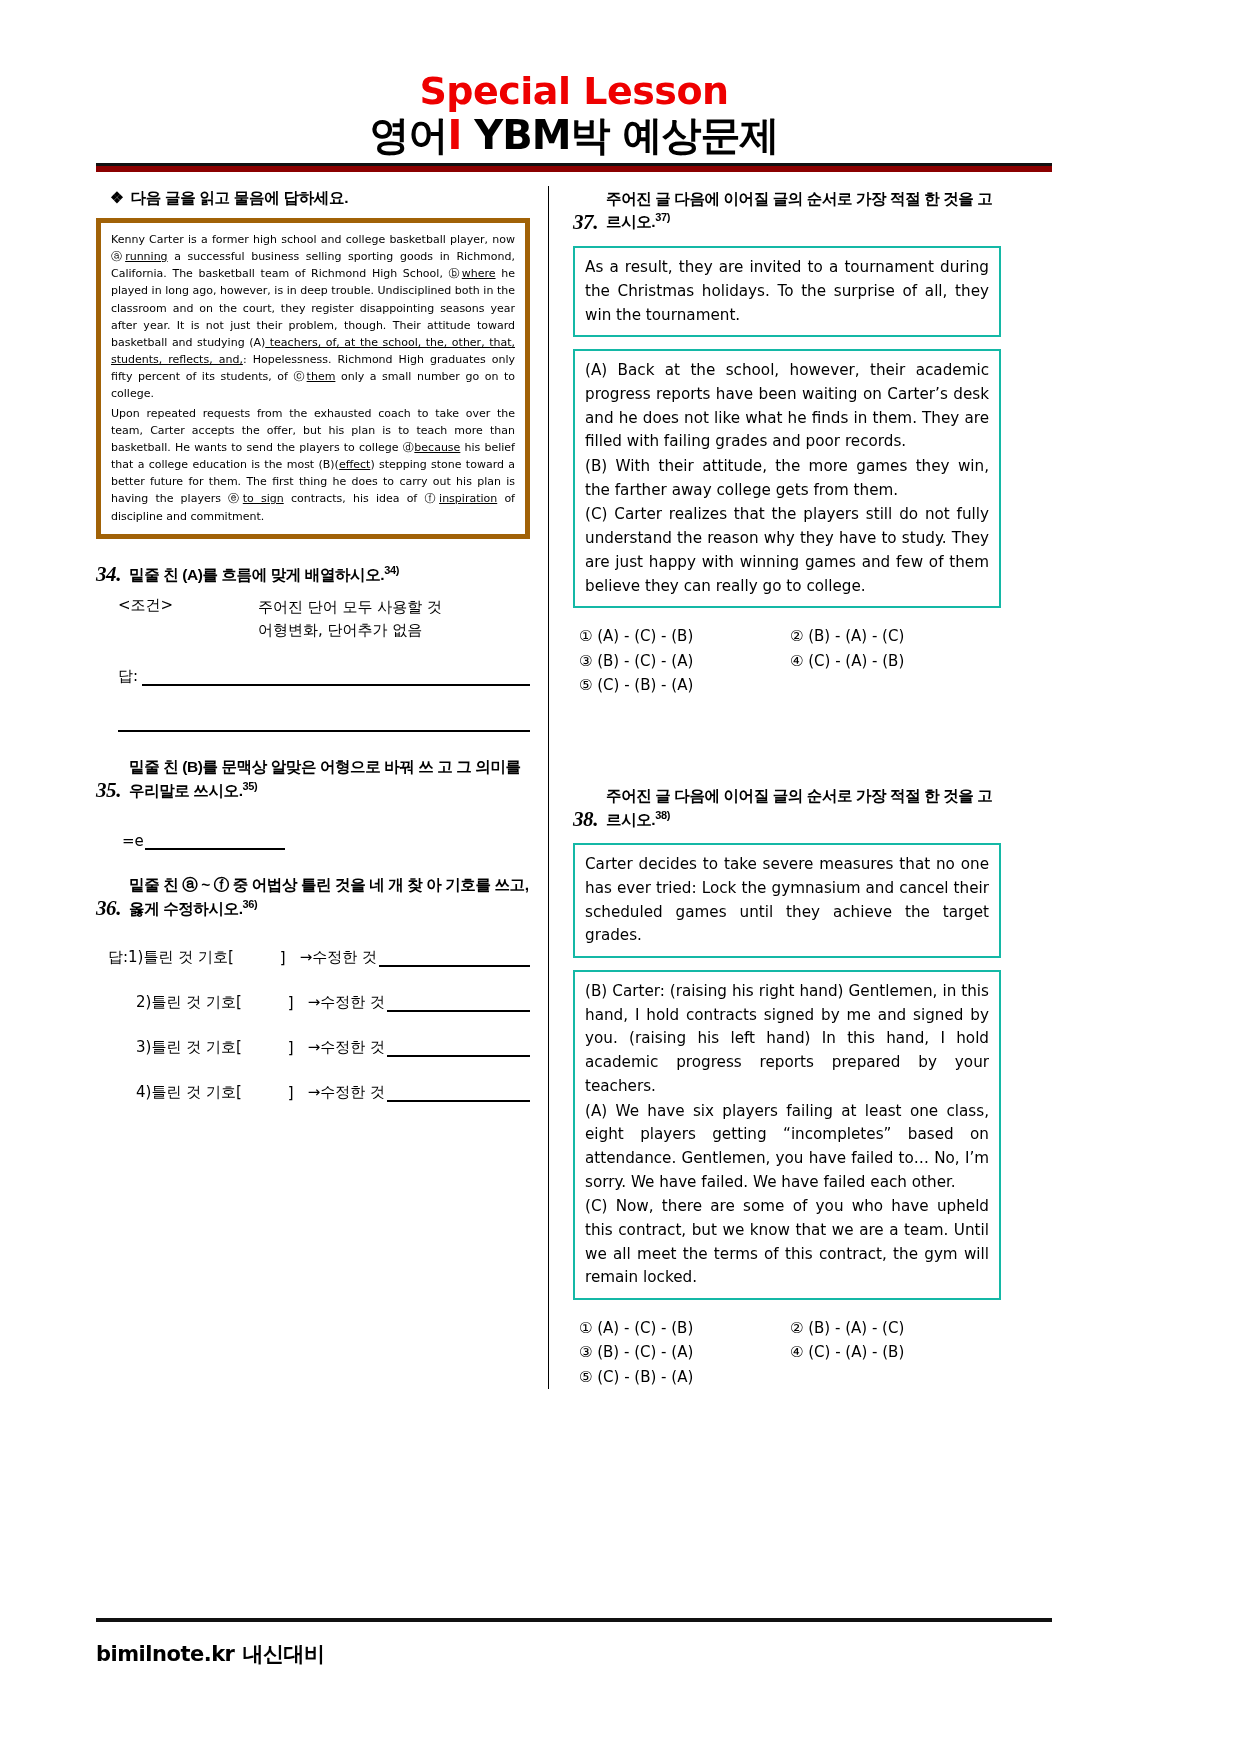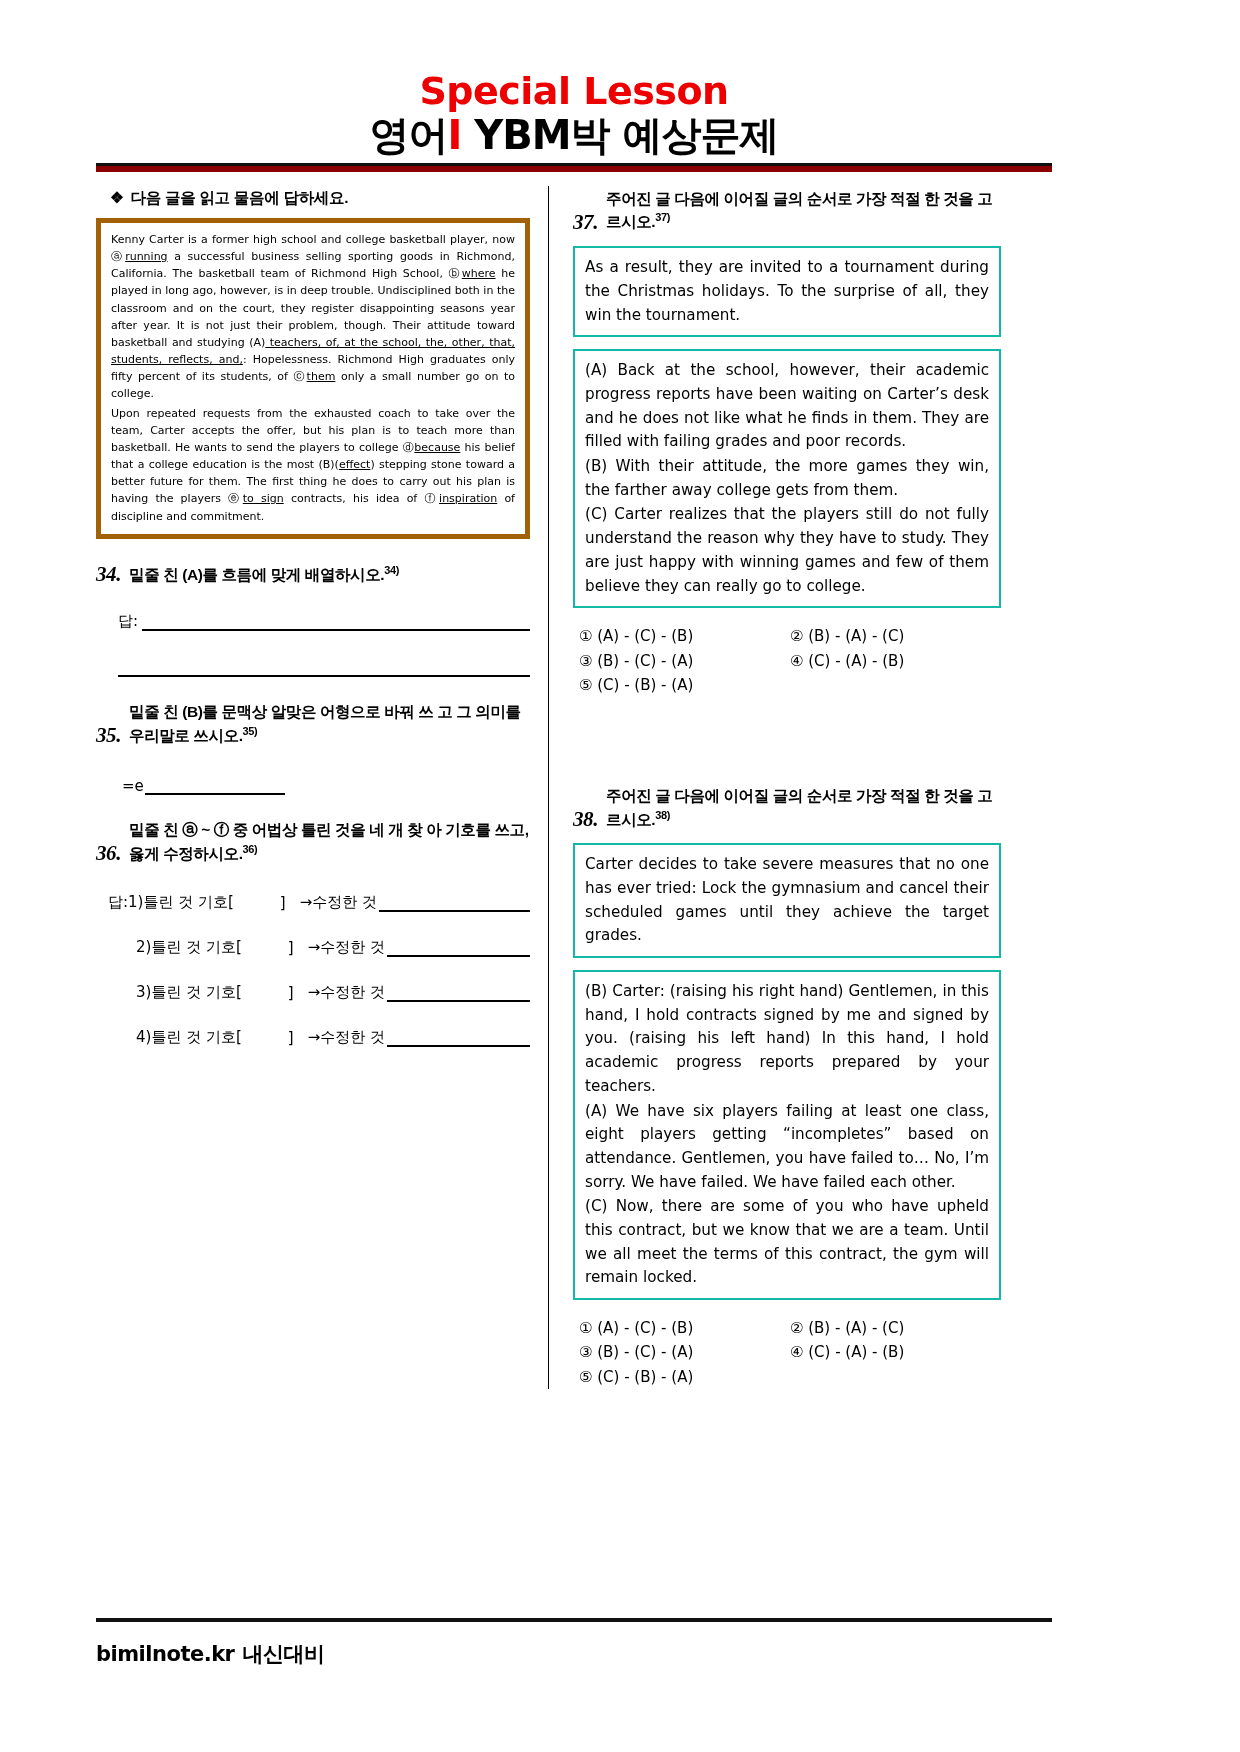--- a/index.html
+++ b/index.html
@@ -248,20 +248,27 @@
       <div class="passage-box">
         <p><span>Kenny Carter is a former high school and college basketball player, now </span><span>ⓐ</span><span class="u">running</span><span> a successful business selling sporting goods in Richmond, California. The basketball team of Richmond High School, </span><span>ⓑ</span><span class="u">where</span><span> he played in long ago, however, is in deep trouble. Undisciplined both in the classroom and on the court, they register disappointing seasons year after year. It is not just their problem, though. Their attitude toward basketball and studying (A)</span><span class="u"> teachers, of, at the school, the, other, that, students, reflects, and,</span><span>: Hopelessness. Richmond High graduates only fifty percent of its students, of </span><span>ⓒ</span><span class="u">them</span><span> only a small number go on to college.</span></p>
         <p><span>Upon repeated requests from the exhausted coach to take over the team, Carter accepts the offer, but his plan is to teach more than basketball. He wants to send the players to college </span><span>ⓓ</span><span class="u">because</span><span> his belief that a college education is the most (B)(</span><span class="u">effect</span><span>) stepping stone toward a better future for them. The first thing he does to carry out his plan is having the players </span><span>ⓔ</span><span class="u">to sign</span><span> contracts, his idea of </span><span>ⓕ</span><span class="u">inspiration</span><span> of discipline and commitment.</span></p>
       </div>
 
       <div class="q">
         <div class="q-head">
           <span class="q-num">34.</span>
           <span class="q-text"><span>밑줄 친 (A)를 흐름에 맞게 배열하시오.</span><span class="sup">34)</span></span>
         </div>
+        <div class="cond">
+          <div class="cond-label">&lt;조건&gt;</div>
+          <div class="cond-lines">
+            <div>주어진 단어 모두 사용할 것</div>
+            <div>어형변화, 단어추가 없음</div>
+          </div>
+        </div>
         <div class="ans-row">
           <span class="ans-label">답:</span>
           <span class="blank-line"></span>
         </div>
         <div class="blank-line-full"></div>
       </div>
 
       <div class="q">
         <div class="q-head">
           <span class="q-num">35.</span>

